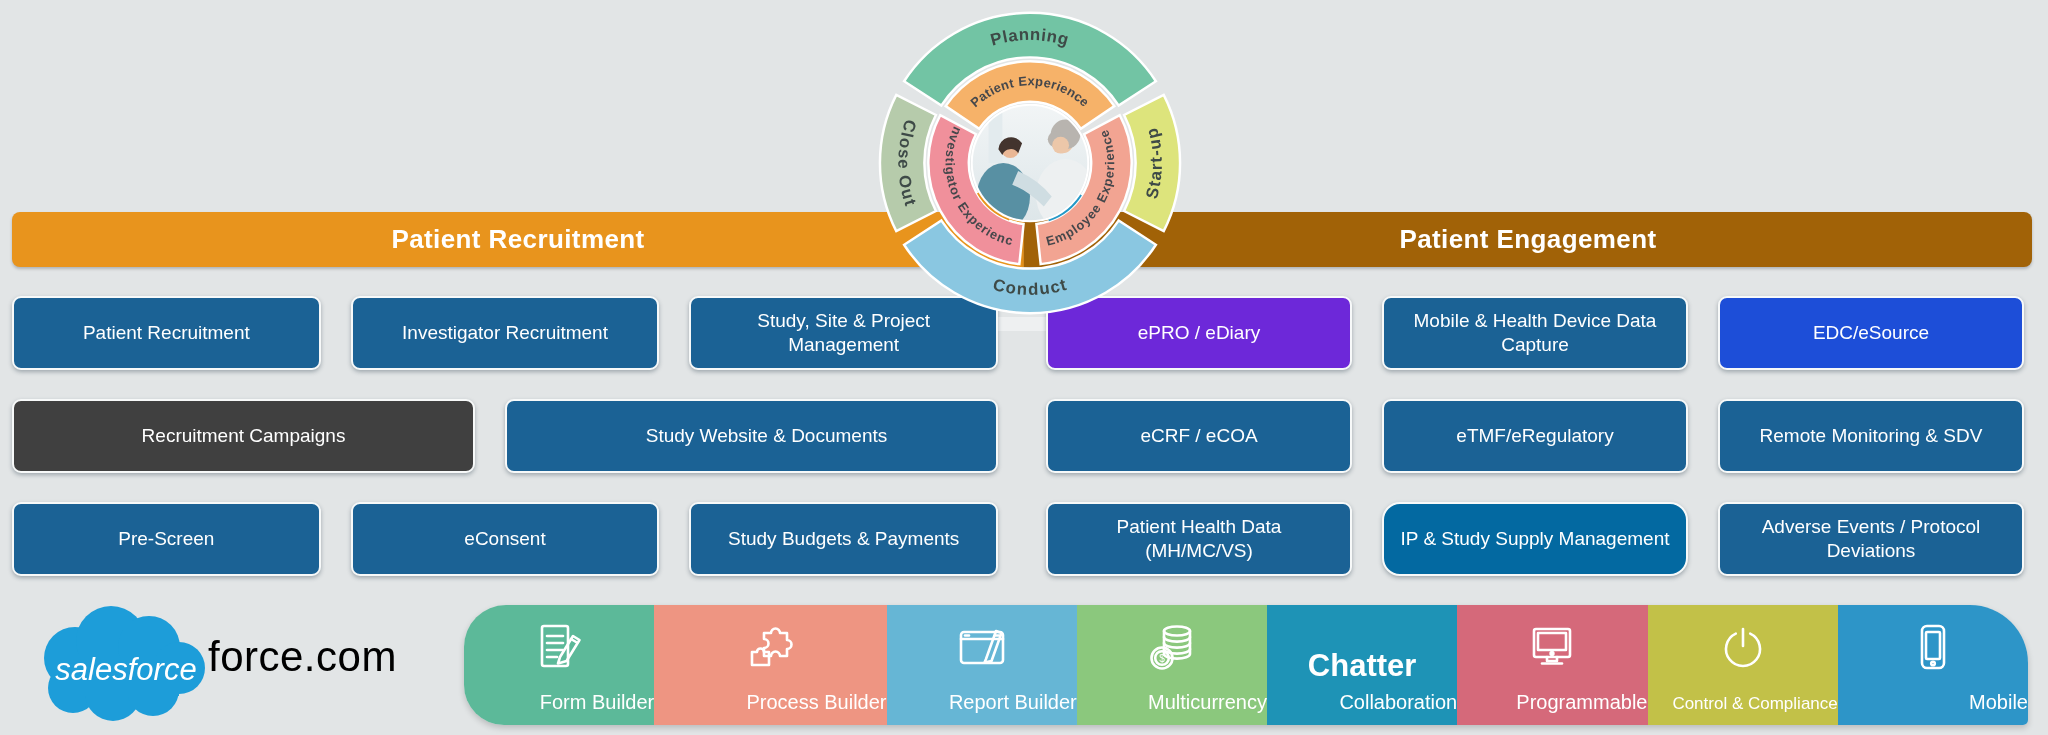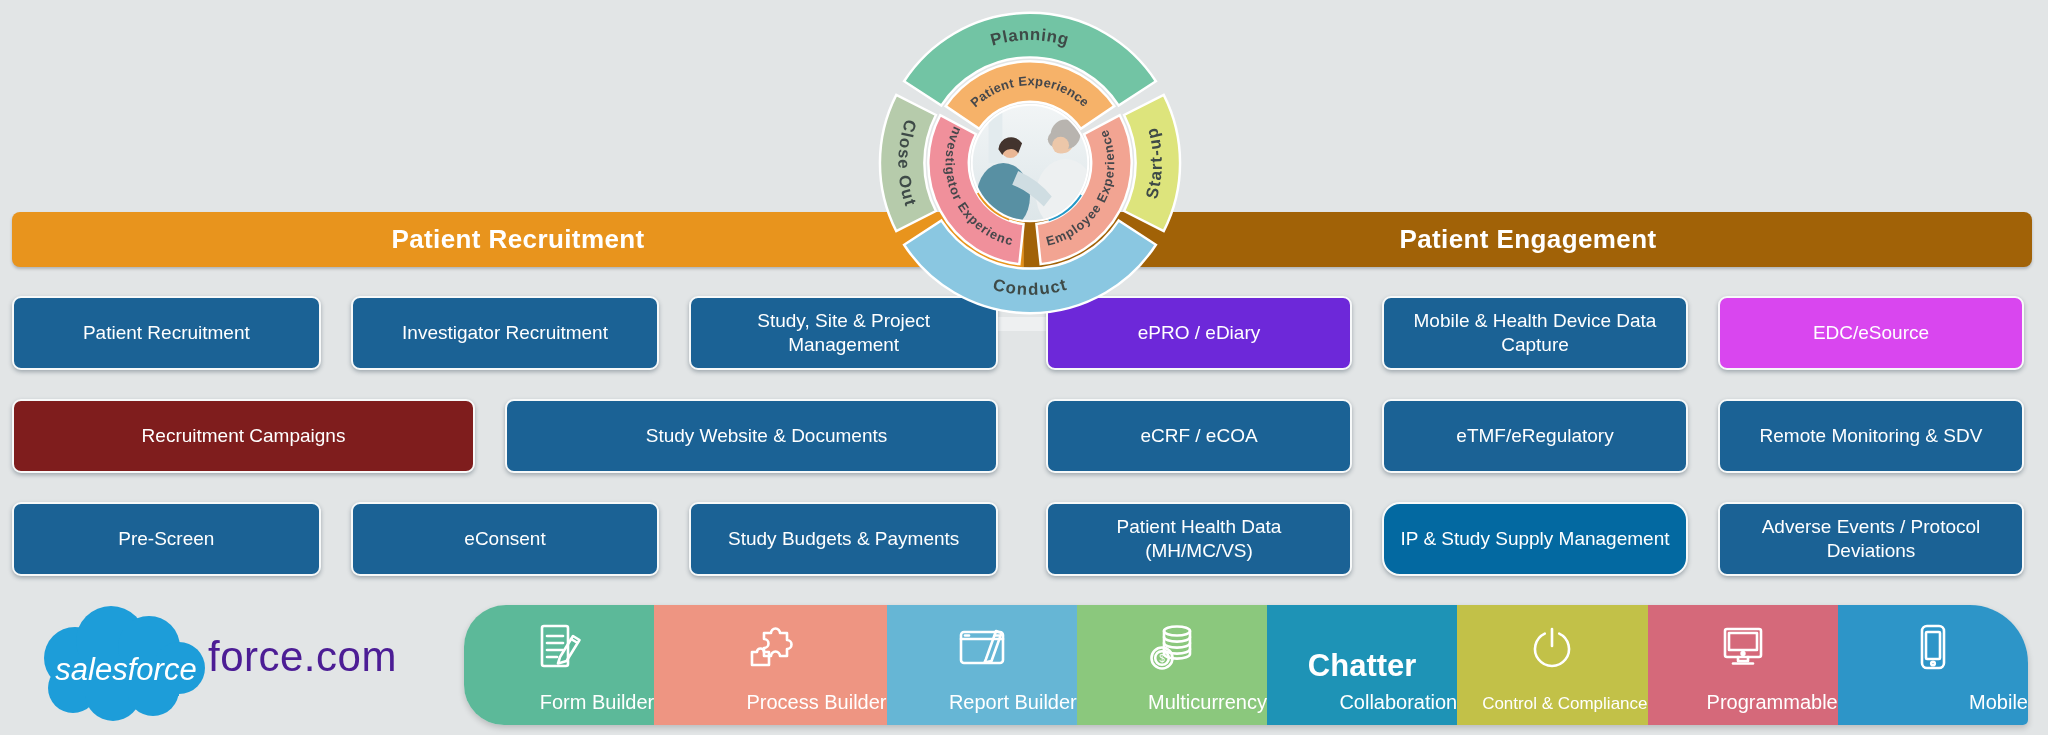--- a/index.html
+++ b/index.html
@@ -32,21 +32,21 @@
   #strip{position:absolute;left:464px;top:605px;width:1564px;height:120px;display:flex;
          border-radius:42px 58px 5px 40px;overflow:hidden;box-shadow:0 3px 6px rgba(0,0,0,.18);z-index:1;}
   .tile{flex:1;position:relative;color:#fff;}
   .tile .t-icon{position:absolute;top:12px;left:50%;transform:translateX(-50%);width:64px;height:64px;
                 stroke:#fff;fill:none;stroke-width:2.6;stroke-linecap:round;stroke-linejoin:round;}
   .tile .label{position:absolute;bottom:11px;left:0;width:100%;text-align:right;font-size:20px;}
   .tile .label.small{font-size:17px;}
   .tile .title{position:absolute;top:26px;left:0;width:100%;text-align:center;font-size:31px;font-weight:bold;margin-top:17px;}
 
   #sf-logo{position:absolute;left:35px;top:598px;width:180px;height:134px;}
-  #forcecom{position:absolute;left:208px;top:633px;font-size:42px;color:#4c1d95;letter-spacing:.5px;}
+  #forcecom{position:absolute;left:208px;top:633px;font-size:42px;color:#000000;letter-spacing:.5px;}
 </style>
 </head>
 <body>
 
 <div id="canvas">
 
   <div class="bar" id="bar-left" style="background: rgb(232, 148, 29);">
     <span>Patient Recruitment</span>
   </div>
   <div class="bar" id="bar-right" style="background: #a16207;">
@@ -127,35 +127,35 @@
     </text>
   </svg>
 
   <div class="grid" id="grid-left">
     <div class="grid-row">
       <div class="module" style="background: rgb(27, 98, 149);">Patient Recruitment</div>
       <div class="module" style="background: rgb(27, 98, 149);">Investigator Recruitment</div>
       <div class="module" style="background: rgb(27, 98, 149);">Study, Site &amp; Project Management</div>
     </div>
     <div class="grid-row">
-      <div class="module" style="background: #7f1d1d;">Recruitment Campaigns</div>
+      <div class="module" style="background: #404040;">Recruitment Campaigns</div>
       <div class="module" style="background: rgb(27, 98, 149); padding-left: 44px;">Study Website &amp; Documents</div>
     </div>
     <div class="grid-row">
       <div class="module" style="background: rgb(27, 98, 149);">Pre-Screen</div>
       <div class="module" style="background: rgb(27, 98, 149);">eConsent</div>
       <div class="module" style="background: rgb(27, 98, 149);">Study Budgets &amp; Payments</div>
     </div>
   </div>
 
   <div class="grid" id="grid-right">
     <div class="grid-row">
       <div class="module" style="background: #6d28d9;">ePRO / eDiary</div>
       <div class="module" style="background: rgb(27, 98, 149);">Mobile &amp; Health Device Data Capture</div>
-      <div class="module" style="background: #d946ef; text-align: center;">EDC/eSource</div>
+      <div class="module" style="background: #1d4ed8; text-align: center;">EDC/eSource</div>
     </div>
     <div class="grid-row">
       <div class="module" style="background: rgb(27, 98, 149); text-align: right;">eCRF / eCOA</div>
       <div class="module" style="background: rgb(27, 98, 149);">eTMF/eRegulatory</div>
       <div class="module" style="background: rgb(27, 98, 149);">Remote Monitoring &amp; SDV</div>
     </div>
     <div class="grid-row">
       <div class="module" style="background: rgb(27, 98, 149);">Patient Health Data (MH/MC/VS)</div>
       <div class="module" style="background: #0369a1; border-radius: 18px;">IP &amp; Study Supply Management</div>
       <div class="module" style="background: rgb(27, 98, 149);">Adverse Events / Protocol Deviations</div>
@@ -223,39 +223,39 @@
         <text x="22" y="45" text-anchor="middle" font-size="10" stroke="none" fill="#fff">$</text>
       </svg>
       <div class="label">Multicurrency</div>
     </div>
 
     <div class="tile" style="background: rgb(30, 147, 182);">
       <div class="title">Chatter</div>
       <div class="label">Collaboration</div>
     </div>
 
-    <div class="tile" style="background: rgb(194, 193, 72);">
-      <svg class="t-icon" viewBox="0 0 64 64">
-        <line x1="32" y1="12" x2="32" y2="29"></line>
-        <path d="M24.8 16.6 A17 17 0 1 0 39.2 16.6"></path>
-      </svg>
-      <div class="label small">Control &amp; Compliance</div>
-    </div>
-
     <div class="tile" style="background: rgb(213, 105, 122);">
       <svg class="t-icon" viewBox="0 0 64 64">
         <rect x="14" y="12" width="36" height="28" rx="2"></rect>
         <rect x="18" y="16" width="28" height="17"></rect>
         <circle cx="32" cy="36.5" r="1.4"></circle>
         <path d="M27 40 v4 h10 v-4"></path>
         <line x1="22" y1="46.5" x2="42" y2="46.5"></line>
       </svg>
       <div class="label">Programmable</div>
     </div>
 
+    <div class="tile" style="background: rgb(194, 193, 72);">
+      <svg class="t-icon" viewBox="0 0 64 64">
+        <line x1="32" y1="12" x2="32" y2="29"></line>
+        <path d="M24.8 16.6 A17 17 0 1 0 39.2 16.6"></path>
+      </svg>
+      <div class="label small">Control &amp; Compliance</div>
+    </div>
+
     <div class="tile" style="background: rgb(45, 149, 200);">
       <svg class="t-icon" viewBox="0 0 64 64">
         <rect x="21" y="9" width="22" height="42" rx="5"></rect>
         <rect x="25" y="15" width="14" height="27" rx="1"></rect>
         <circle cx="32" cy="46.5" r="1.8"></circle>
       </svg>
       <div class="label">Mobile</div>
     </div>
 
   </div>

